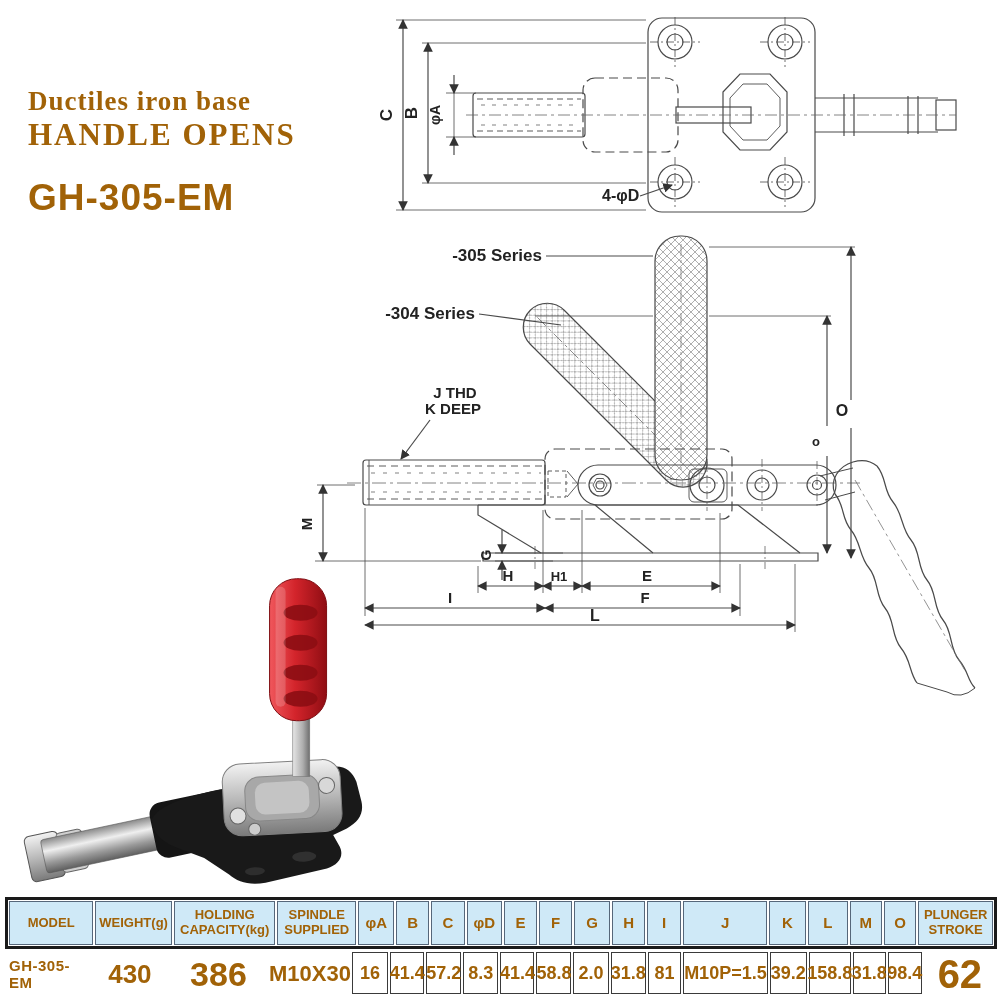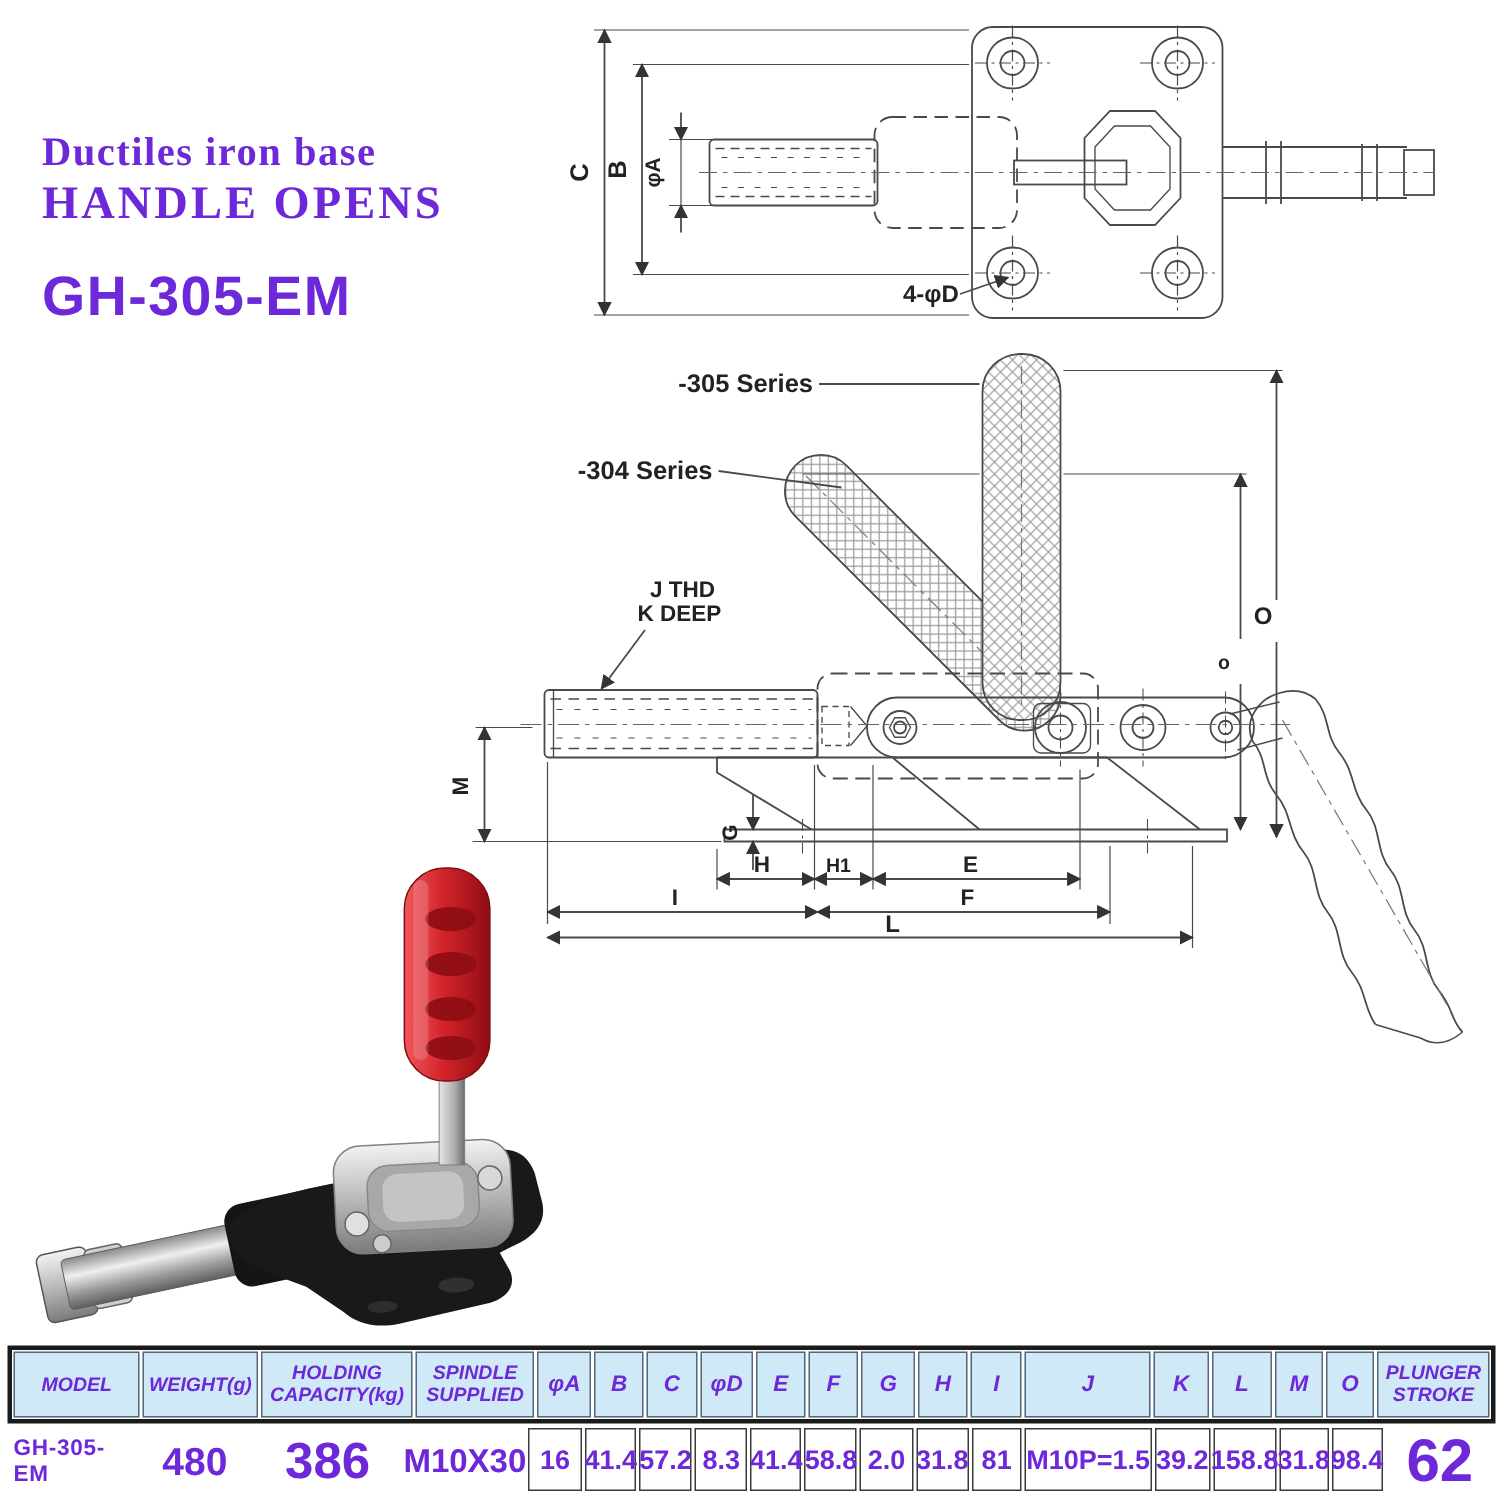--- a/index.html
+++ b/index.html
@@ -1,33 +1,33 @@
 <!DOCTYPE html>
 <html><head>
 <meta charset="utf-8">
 <style>
   html,body{margin:0;padding:0;background:#fff;}
   .sheet{position:relative;width:1001px;height:1001px;background:#ffffff;overflow:hidden;
-         font-family:"Liberation Sans",sans-serif;color:#6d28d9;}
+         font-family:"Liberation Sans",sans-serif;color:#a16207;}
   
   .title-block{position:absolute;left:28px;top:86px;}
   .t1{font-family:"Liberation Serif",serif;font-weight:700;font-size:27px;letter-spacing:1px;}
   .t2{font-family:"Liberation Serif",serif;font-weight:700;font-size:31px;letter-spacing:2px;}
   .t3{font-size:37px;font-weight:700;margin-top:24px;letter-spacing:1px;}
   
   .unit-note{position:absolute;top:855px;right:10px;font-size:27px;font-weight:700;letter-spacing:.5px;}
   
   .svg-abs{position:absolute;}
   svg text{font-family:"Liberation Sans",sans-serif;fill:#222;font-weight:bold;}
   .dwg-stroke{stroke:#4a4a4a;fill:none;stroke-width:1.2;}
   
   .spec-table{position:absolute;left:5px;top:897px;width:992px;}
   .hrow{display:flex;gap:2px;border:3px solid #1a1a1a;background:#fff;padding:1px;}
   .hc{background:#cfe9f7;border:1px solid #56677a;height:42px;display:flex;flex-direction:column;
-      justify-content:center;align-items:center;line-height:1.12;text-align:center;font-style:italic;}
+      justify-content:center;align-items:center;line-height:1.12;text-align:center;}
   .hc .hl{font-weight:700;font-size:13px;}
   .hc.letter .hl{font-size:15px;}
   .vrow{display:flex;gap:2px;padding:2px 1px 0 4px;}
   .vc{display:flex;align-items:center;justify-content:center;height:46px;font-weight:700;}
   .vc.boxed{border:1.6px solid #3a3a3a;background:#fff;height:40px;margin-top:1px;font-size:18px;}
   .cw0{width:86px}.cw1{width:78px}.cw2{width:104px}.cw3{width:80px}.cw4{width:36px}
   .cw5{width:32px}.cw6{width:33px}.cw7{width:35px}.cw8{width:32px}.cw9{width:33px}
   .cw10{width:35px}.cw11{width:33px}.cw12{width:33px}.cw13{width:86px}.cw14{width:36px}
   .cw15{width:40px}.cw16{width:31px}.cw17{width:32px}.cw18{width:76px}
   .v-model{font-size:15px;letter-spacing:.5px}
@@ -356,21 +356,21 @@
       <div class="hc letter cw17">
           <span class="hl">O</span>
         </div>
       <div class="hc cw18">
           <span class="hl">PLUNGER</span>
           <span class="hl">STROKE</span>
         </div>
     </div>
     <div class="vrow">
       <div class="vc v-model cw0">GH-305-EM</div>
-      <div class="vc v-weight cw1">480</div>
+      <div class="vc v-weight cw1">430</div>
       <div class="vc v-capacity cw2">386</div>
       <div class="vc v-spindle cw3">M10X30</div>
       <div class="vc boxed cw4">16</div>
       <div class="vc boxed cw5">41.4</div>
       <div class="vc boxed cw6">57.2</div>
       <div class="vc boxed cw7">8.3</div>
       <div class="vc boxed cw8">41.4</div>
       <div class="vc boxed cw9">58.8</div>
       <div class="vc boxed cw10">2.0</div>
       <div class="vc boxed cw11">31.8</div>

